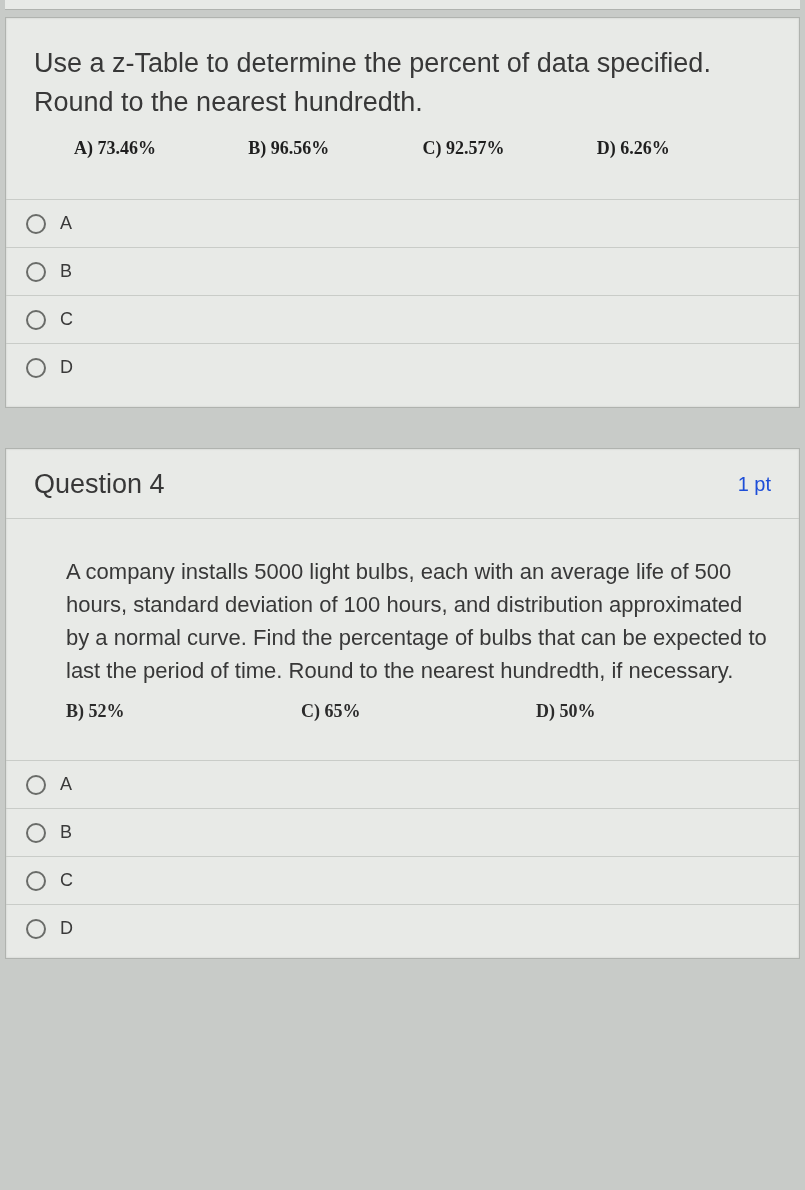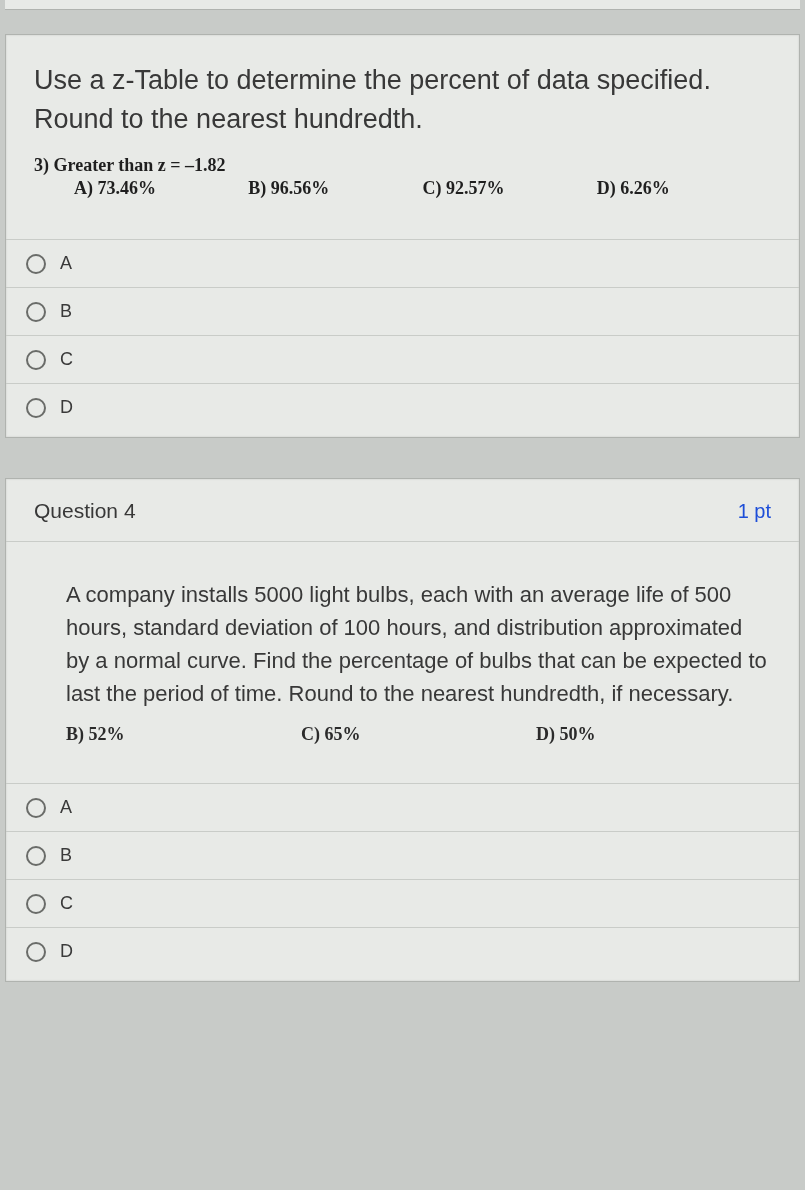--- a/index.html
+++ b/index.html
@@ -14,22 +14,22 @@
   }
   .card {
     background: #e8eae7;
     border: 1px solid #b0b3af;
     margin: 0 5px;
     box-shadow: 0 0 2px rgba(0,0,0,0.15) inset;
     position: relative;
   }
   .q3-card {
     border-top: 1px solid #b0b3af;
-    margin-top: 24px;
-    padding-bottom: 6px;
+    margin-top: 7px;
+    padding-bottom: 16px;
   }
   .q4-card {
     margin-top: 40px;
     padding-bottom: 6px;
   }
   .question-body { padding: 26px 28px 10px 28px; }
   .intro {
     font-size: 27px;
     line-height: 1.45;
     color: #383838;
@@ -75,21 +75,21 @@
     background: transparent;
   }
   .q-header {
     display: flex;
     justify-content: space-between;
     align-items: center;
     padding: 20px 28px 18px 28px;
     border-bottom: 1px solid #c9ccc8;
   }
   .q-title {
-    font-size: 21px;
+    font-size: 27px;
     color: #383838;
     font-weight: 400;
   }
   .q-points {
     font-size: 20px;
     color: #1d4ed8;
   }
   .q4-body { padding: 36px 28px 10px 28px; margin-left: 32px; }
   .q4-text {
     font-size: 22px;
@@ -114,21 +114,20 @@
   }
 </style>
 </head>
 <body>
 
 <div class="top-strip"></div>
 
 <div class="card q3-card">
   <div class="question-body">
     <p class="intro">Use a z-Table to determine the percent of data specified. Round to the nearest hundredth.</p>
-    <div class="sub-question">3) Greater than z = –1.82</div>
     <div class="choices-row">
       <div class="choice-cell choice-a-indent">A) 73.46%</div>
       <div class="choice-cell">B) 96.56%</div>
       <div class="choice-cell">C) 92.57%</div>
       <div class="choice-cell">D) 6.26%</div>
     </div>
   </div>
   <div class="answer-list">
     <div class="answer-row">
       <span class="radio"></span>

